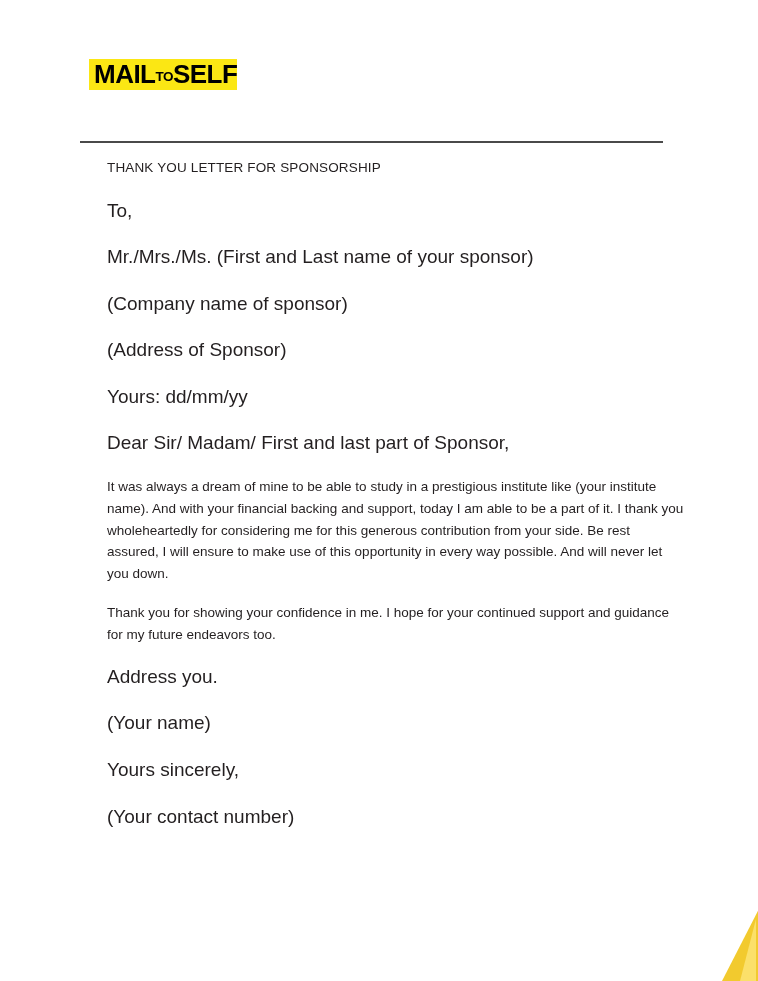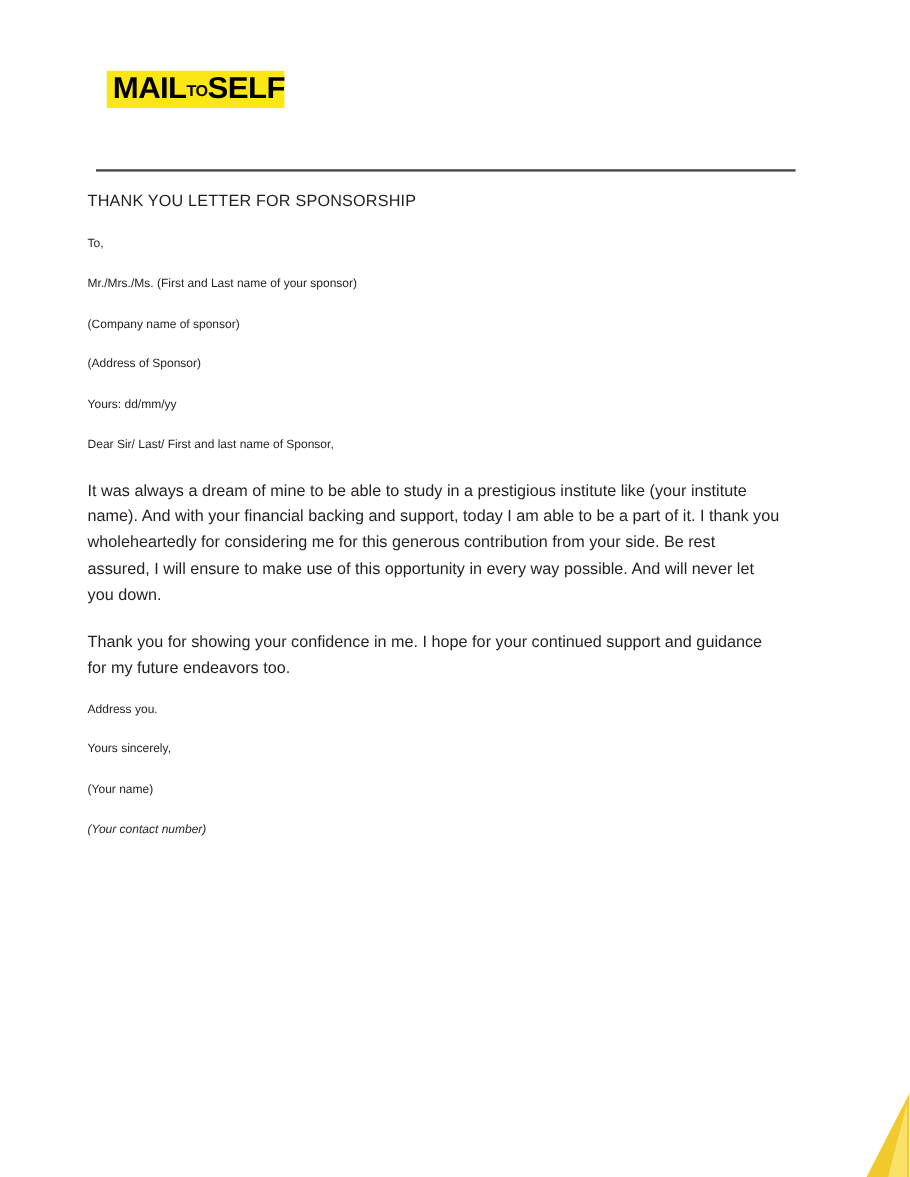--- a/index.html
+++ b/index.html
@@ -59,49 +59,48 @@
     left: 80px;
     top: 141px;
     width: 583px;
     height: 2px;
     background: #4a4a4a;
   }
 
   
   .letter {
     position: absolute;
-    left: 73px;
+    left: 107px;
     top: 158px;
     width: 578px;
   }
 
   .letter-title {
     font-size: 13.5px;
     line-height: 1.45;
     margin: 0 0 19px 0;
     letter-spacing: 0.15px;
   }
 
   .line {
-    font-size: 10px;
+    font-size: 19px;
     line-height: 1.45;
     margin: 0 0 19px 0;
   }
 
   .para {
     font-size: 13.5px;
     line-height: 1.62;
     margin: 0 0 17px 0;
     text-align: left;
   }
 
   .para:last-child,
   .line:last-child {
     margin-bottom: 16px;
-    font-style: italic;
   }
 
   .gap-before { margin-top: 9px; }
 
   
   .corner-wedge {
     position: absolute;
     right: 0;
     bottom: 0;
     width: 48px;
@@ -145,28 +144,28 @@
 
     <p class="letter-title">THANK YOU LETTER FOR SPONSORSHIP</p>
 
     <p class="line">To,</p>
     <p class="line">Mr./Mrs./Ms. (First and Last name of your sponsor)</p>
     <p class="line">(Company name of sponsor)</p>
     <p class="line">(Address of Sponsor)</p>
 
     <p class="line">Yours: dd/mm/yy</p>
 
-    <p class="line">Dear Sir/ Last/ First and last name of Sponsor,</p>
+    <p class="line">Dear Sir/ Madam/ First and last part of Sponsor,</p>
 
     <p class="para">It was always a dream of mine to be able to study in a prestigious institute like (your institute name). And with your financial backing and support, today I am able to be a part of it. I thank you wholeheartedly for considering me for this generous contribution from your side. Be rest assured, I will ensure to make use of this opportunity in every way possible. And will never let you down.</p>
     <p class="para">Thank you for showing your confidence in me. I hope for your continued support and guidance for my future endeavors too.</p>
 
     <p class="line gap-before">Address you.</p>
+    <p class="line">(Your name)</p>
     <p class="line">Yours sincerely,</p>
-    <p class="line">(Your name)</p>
     <p class="line">(Your contact number)</p>
 
   </div>
 
   <div class="corner-wedge">
     <div class="wedge-shape"></div>
     <div class="wedge-highlight"></div>
   </div>
 
 </div>

